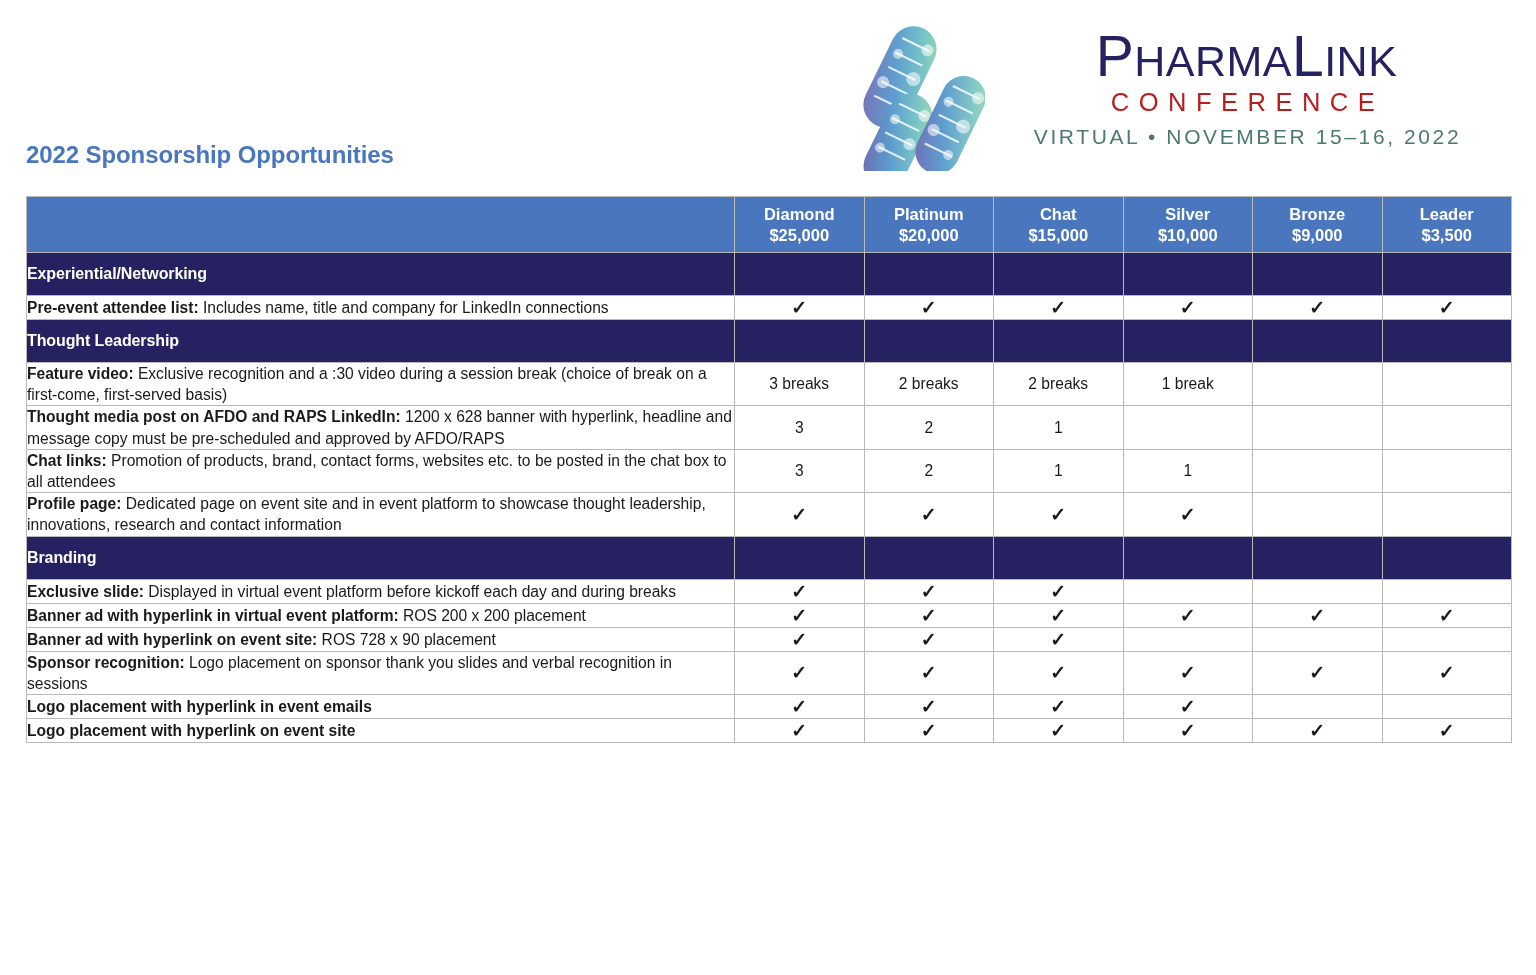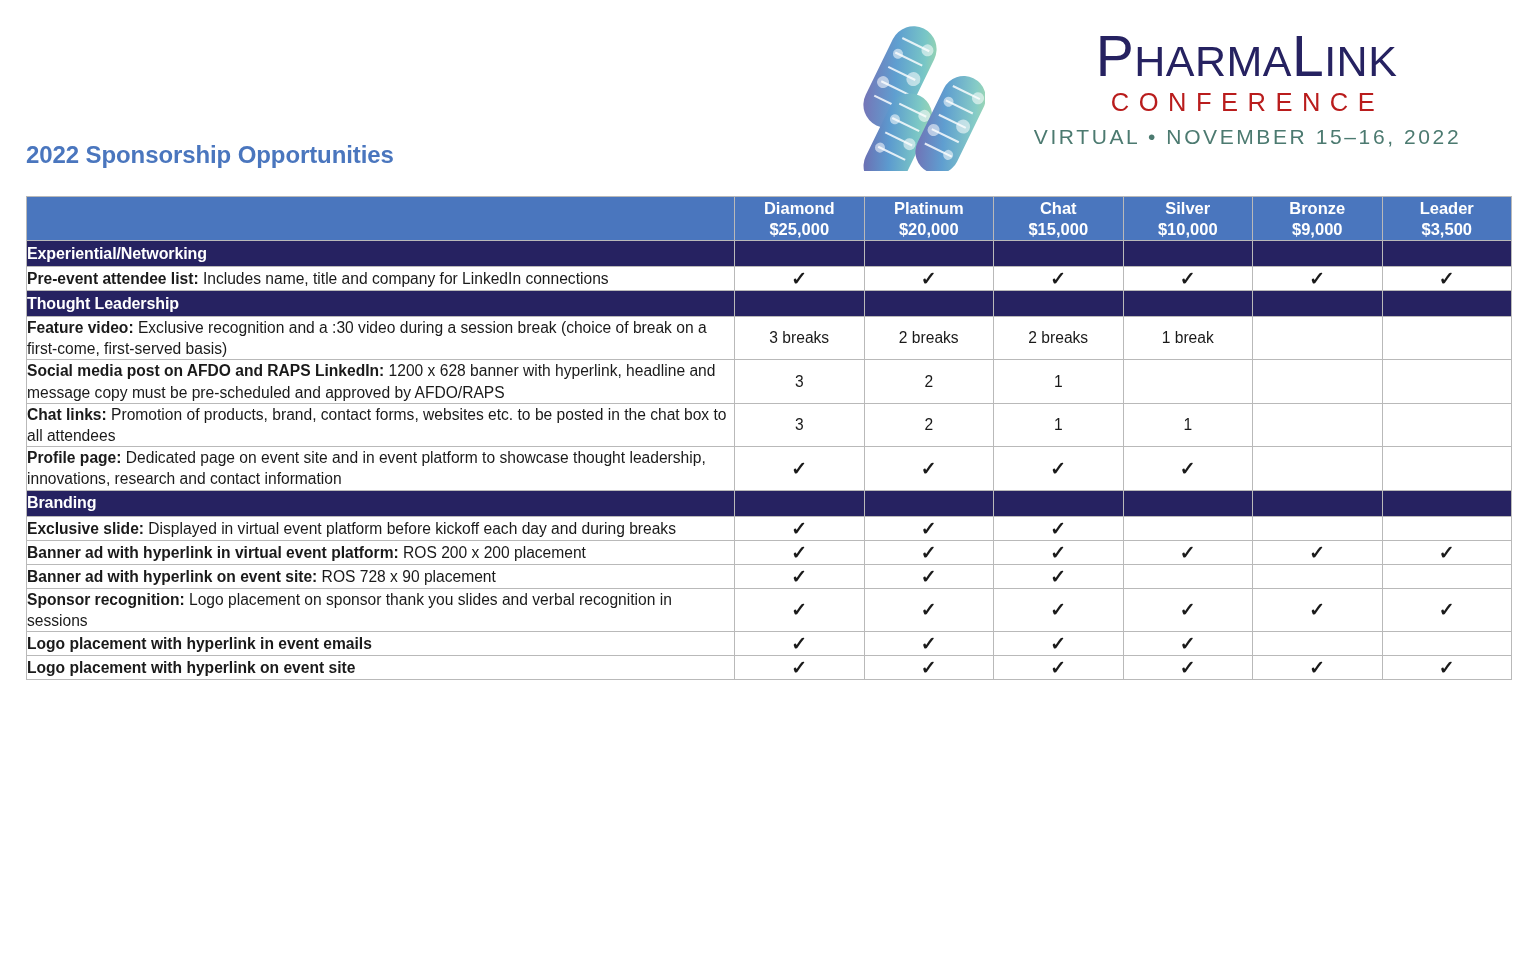--- a/index.html
+++ b/index.html
@@ -89,32 +89,32 @@
     border: 1px solid #b9b9b9;
     padding: 0;
     vertical-align: middle;
   }
 
   thead th {
     background: #4a76be;
     color: #ffffff;
     font-size: 16.5px;
     font-weight: bold;
-    height: 44px;
+    height: 56px;
     line-height: 1.22;
     border-color: #9fb4d6;
   }
   thead th.hdr-blank { border-color: #9fb4d6; }
 
   tr.section-row td {
     background: #262261;
     color: #ffffff;
     font-weight: bold;
     font-size: 16px;
-    height: 26px;
+    height: 43px;
     padding: 0 0 2px 10px;
     border-color: #262261;
     letter-spacing: -0.1px;
   }
   tr.section-row td.sec-empty { padding: 0; }
 
   td.feature {
     padding: 5px 10px 7px 10px;
     color: #1a1a1a;
     line-height: 1.36;
@@ -292,21 +292,21 @@
         <tr>
           <td class="feature"><b>Feature video:</b><span> Exclusive recognition and a :30 video during a session break (choice of break on a first-come, first-served basis)</span></td>
           <td class="val">3 breaks</td>
           <td class="val">2 breaks</td>
           <td class="val">2 breaks</td>
           <td class="val">1 break</td>
           <td class="val"></td>
           <td class="val"></td>
         </tr>
         <tr>
-          <td class="feature"><b>Social media post on AFDO and RAPS LinkedIn:</b><span> 1200 x 628 banner with hyperlink, headline and message copy must be pre-scheduled and approved by AFDO/RAPS</span></td>
+          <td class="feature"><b>Thought media post on AFDO and RAPS LinkedIn:</b><span> 1200 x 628 banner with hyperlink, headline and message copy must be pre-scheduled and approved by AFDO/RAPS</span></td>
           <td class="val">3</td>
           <td class="val">2</td>
           <td class="val">1</td>
           <td class="val"></td>
           <td class="val"></td>
           <td class="val"></td>
         </tr>
         <tr>
           <td class="feature"><b>Chat links:</b><span> Promotion of products, brand, contact forms, websites etc. to be posted in the chat box to all attendees</span></td>
           <td class="val">3</td>

